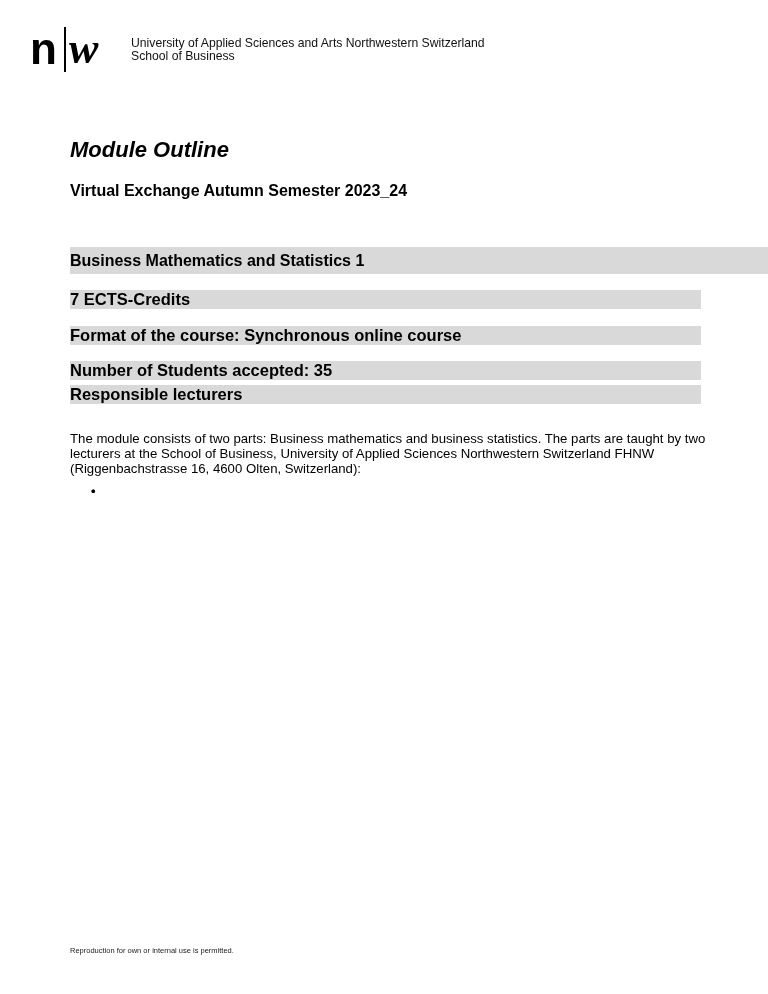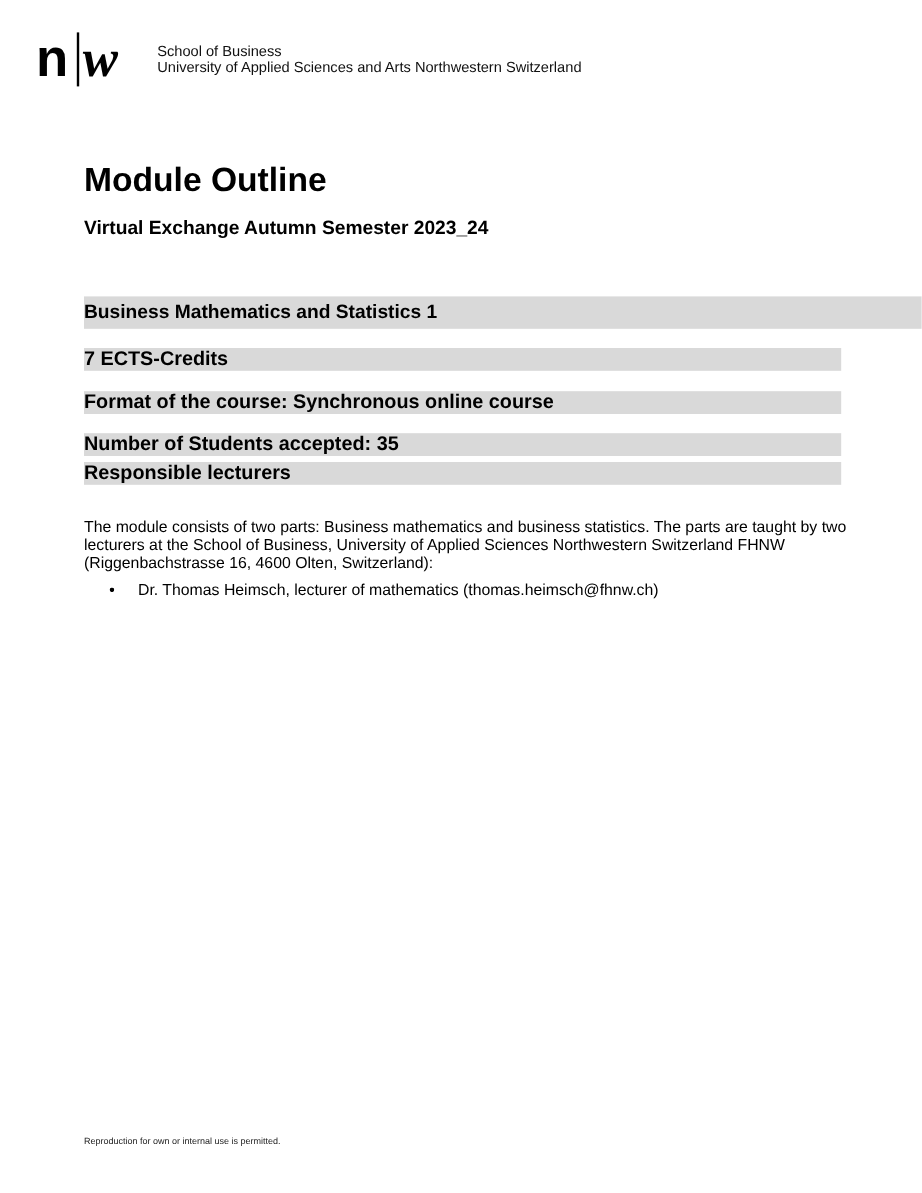--- a/index.html
+++ b/index.html
@@ -20,21 +20,21 @@
     position: absolute; left: 41px; top: 4px;
     font-family: "Liberation Serif", serif; font-style: italic; font-weight: bold;
     font-size: 44px; line-height: 40px;
   }
   .inst {
     position: absolute; left: 131px; top: 37px;
     font-size: 12.2px; line-height: 13px; color: #111;
   }
   .h1 {
     position: absolute; left: 70px; top: 135px;
-    font-size: 28px; font-weight: bold; line-height: 30px;
+    font-size: 22px; font-weight: bold; line-height: 30px; font-style: italic;
   }
   .sub {
     position: absolute; left: 70px; top: 181px;
     font-size: 16px; font-weight: bold; line-height: 20px;
   }
   .title-bar {
     position: absolute; left: 70px; top: 247px; width: 700px; height: 27px;
     background: #d9d9d9; font-size: 16px; font-weight: bold; line-height: 27px;
   }
   .bar {
@@ -57,40 +57,39 @@
 </style>
 </head>
 <body>
 
 <div class="logo">
   <span class="logo-n">n</span>
   <span class="logo-bar"></span>
   <span class="logo-w">w</span>
 </div>
 <div class="inst">
+  <div>University of Applied Sciences and Arts Northwestern Switzerland</div>
   <div>School of Business</div>
-  <div>University of Applied Sciences and Arts Northwestern Switzerland</div>
 </div>
 
 <div class="h1">Module Outline</div>
 <div class="sub">Virtual Exchange Autumn Semester 2023_24</div>
 
 <div class="title-bar">Business Mathematics and Statistics 1</div>
 
 <div class="bar" style="top:290px">7 ECTS-Credits</div>
 <div class="bar" style="top:326px">Format of the course: Synchronous online course</div>
 <div class="bar" style="top:361px">Number of Students accepted: 35</div>
 <div class="bar" style="top:385px">Responsible lecturers</div>
 
 <div class="body-text">
   <p>The module consists of two parts: Business mathematics and business statistics. The parts are taught by two lecturers at the School of Business, University of Applied Sciences Northwestern Switzerland FHNW (Riggenbachstrasse 16, 4600 Olten, Switzerland):</p>
   <ul class="bullets">
     <li>
       <span class="dot">•</span>
     </li>
     <li>
       <span class="dot">•</span>
-      <span>Dr. Thomas Heimsch, lecturer of mathematics (thomas.heimsch@fhnw.ch)</span>
     </li>
   </ul>
 </div>
 
 <div class="footer">Reproduction for own or internal use is permitted.</div>
 
 </body></html>

